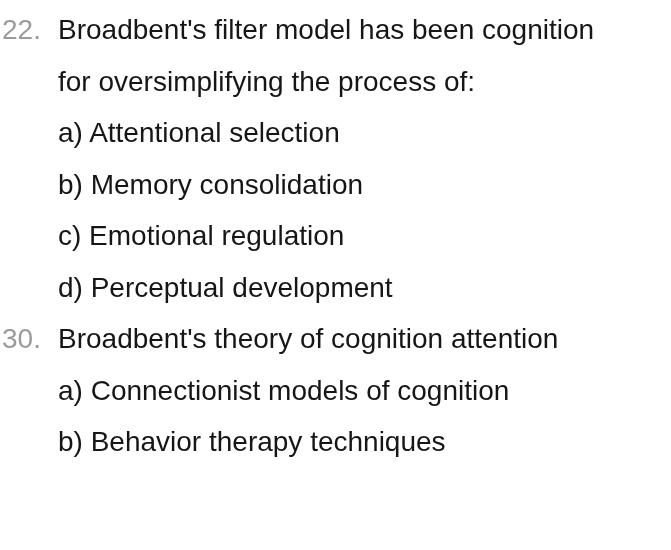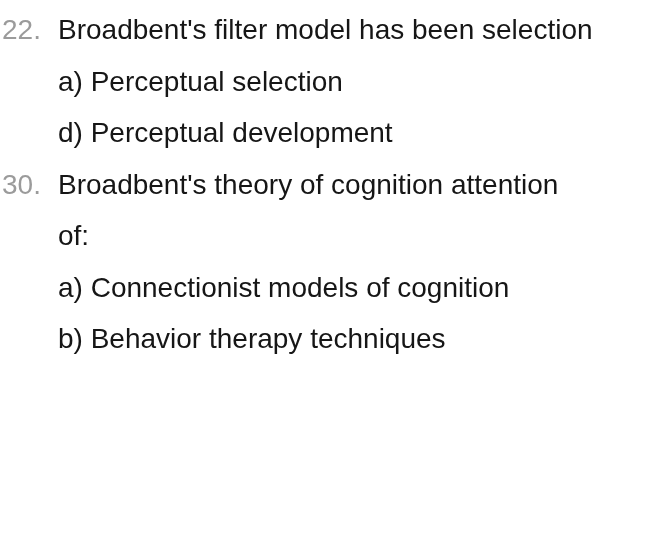--- a/index.html
+++ b/index.html
@@ -49,29 +49,31 @@
   }
 </style>
 </head>
 <body>
 
 <div class="page">
 
   <div class="qa-item">
     <div class="num">22.</div>
     <div class="content">
-      <div class="line">Broadbent's filter model has been selection</div>
-      <div class="line">a) Perceptual selection</div>
+      <div class="line">Broadbent's filter model has been cognition</div>
+      <div class="line">for oversimplifying the process of:</div>
+      <div class="line">a) Attentional selection</div>
+      <div class="line">b) Memory consolidation</div>
+      <div class="line">c) Emotional regulation</div>
       <div class="line">d) Perceptual development</div>
     </div>
   </div>
 
   <div class="qa-item">
     <div class="num">30.</div>
     <div class="content">
       <div class="line">Broadbent's theory of cognition attention</div>
-      <div class="line">of:</div>
       <div class="line">a) Connectionist models of cognition</div>
       <div class="line">b) Behavior therapy techniques</div>
     </div>
   </div>
 
 </div>
 
 </body></html>

